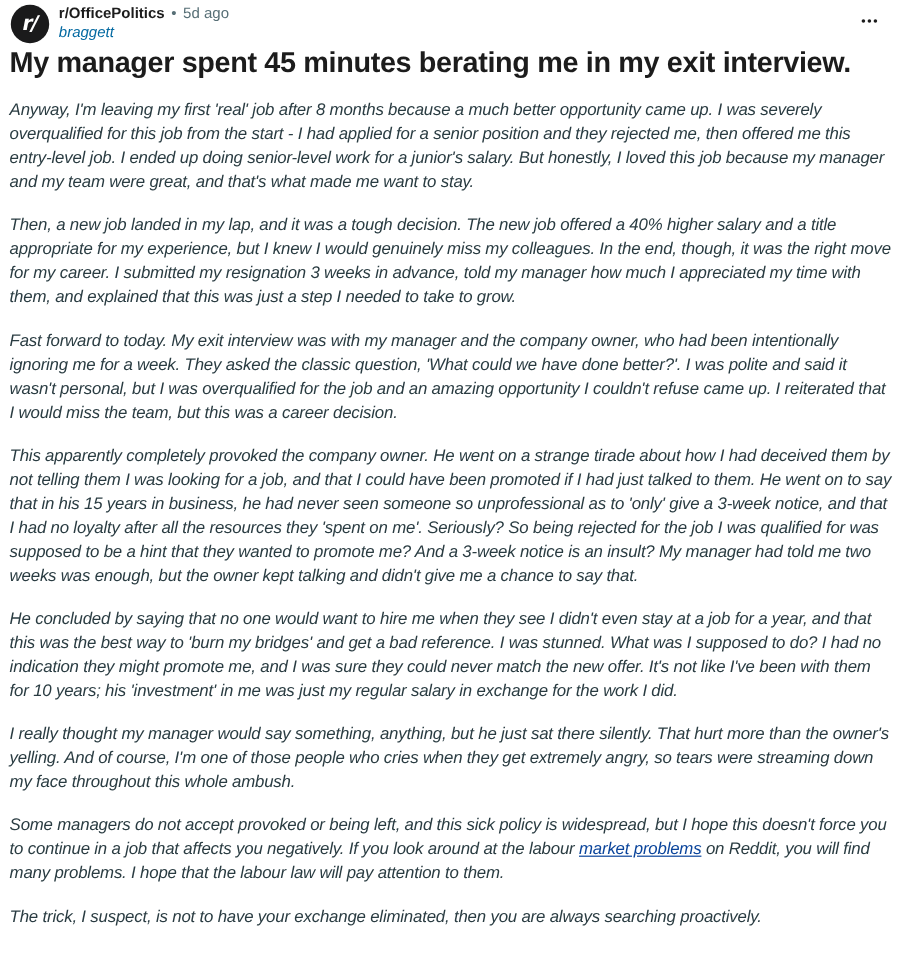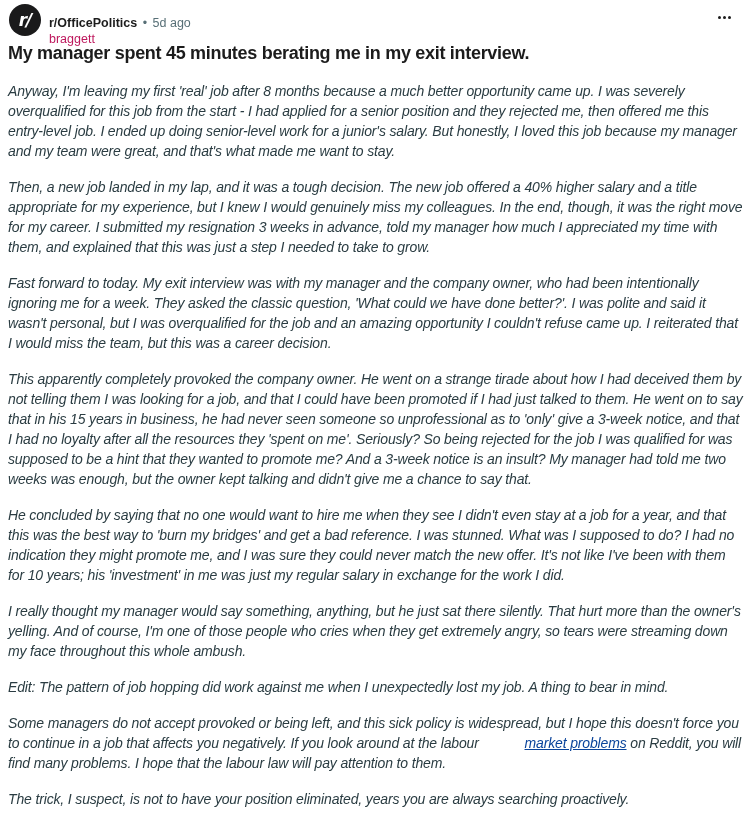--- a/index.html
+++ b/index.html
@@ -35,36 +35,37 @@
       font-size: 17px;
       line-height: 32px;
       text-align: center;
       letter-spacing: -1px;
       font-family: "DejaVu Sans", sans-serif;
       font-style: italic;
     }
     .meta {
       position: absolute;
       left: 41px;
-      top: 12px;
+      top: 0px;
       font-size: 12.5px;
       line-height: 16px;
     }
     .meta-top { white-space: nowrap; }
     .subreddit {
       font-weight: bold;
       color: #1c1c1c;
       cursor: pointer;
     }
     .dot { color: #576f76; margin: 0 2px; }
     .time { color: #576f76; }
     .author {
-      color: #be185d;
+      color: #0369a1;
       font-size: 12.5px;
       cursor: pointer;
+      font-style: italic;
     }
     .overflow {
       position: absolute;
       right: 6px;
       top: 4px;
       width: 20px;
       height: 20px;
       display: flex;
       align-items: center;
       justify-content: center;
@@ -77,21 +78,21 @@
       background: #1c1c1c;
       border-radius: 50%;
       display: block;
     }
     .title {
       position: absolute;
       left: 8px;
       top: 38px;
       width: 735px;
       margin: 0;
-      font-size: 18px;
+      font-size: 24px;
       line-height: 30px;
       font-weight: bold;
       color: #1c1c1c;
       letter-spacing: -0.3px;
       white-space: nowrap;
     }
     .body {
       position: absolute;
       left: 8px;
       top: 81px;
@@ -102,21 +103,20 @@
     }
     .body p {
       margin: 0 0 16px 0;
       letter-spacing: -0.15px;
       font-style: italic;
     }
     .body a {
       color: #0a449b;
       text-decoration: underline;
       cursor: pointer;
-      margin-left: 42px;
     }
   </style>
 </head>
 <body>
 
 <div class="post-header">
   <div class="avatar">r/</div>
   <div class="meta">
     <div class="meta-top">
       <span class="subreddit">r/OfficePolitics</span>
@@ -134,16 +134,15 @@
 
 <h1 class="title">My manager spent 45 minutes berating me in my exit interview.</h1>
 
 <div class="body">
   <p>Anyway, I'm leaving my first 'real' job after 8 months because a much better opportunity came up. I was severely overqualified for this job from the start - I had applied for a senior position and they rejected me, then offered me this entry-level job. I ended up doing senior-level work for a junior's salary. But honestly, I loved this job because my manager and my team were great, and that's what made me want to stay.</p>
   <p>Then, a new job landed in my lap, and it was a tough decision. The new job offered a 40% higher salary and a title appropriate for my experience, but I knew I would genuinely miss my colleagues. In the end, though, it was the right move for my career. I submitted my resignation 3 weeks in advance, told my manager how much I appreciated my time with them, and explained that this was just a step I needed to take to grow.</p>
   <p>Fast forward to today. My exit interview was with my manager and the company owner, who had been intentionally ignoring me for a week. They asked the classic question, 'What could we have done better?'. I was polite and said it wasn't personal, but I was overqualified for the job and an amazing opportunity I couldn't refuse came up. I reiterated that I would miss the team, but this was a career decision.</p>
   <p>This apparently completely provoked the company owner. He went on a strange tirade about how I had deceived them by not telling them I was looking for a job, and that I could have been promoted if I had just talked to them. He went on to say that in his 15 years in business, he had never seen someone so unprofessional as to 'only' give a 3-week notice, and that I had no loyalty after all the resources they 'spent on me'. Seriously? So being rejected for the job I was qualified for was supposed to be a hint that they wanted to promote me? And a 3-week notice is an insult? My manager had told me two weeks was enough, but the owner kept talking and didn't give me a chance to say that.</p>
   <p>He concluded by saying that no one would want to hire me when they see I didn't even stay at a job for a year, and that this was the best way to 'burn my bridges' and get a bad reference. I was stunned. What was I supposed to do? I had no indication they might promote me, and I was sure they could never match the new offer. It's not like I've been with them for 10 years; his 'investment' in me was just my regular salary in exchange for the work I did.</p>
   <p>I really thought my manager would say something, anything, but he just sat there silently. That hurt more than the owner's yelling. And of course, I'm one of those people who cries when they get extremely angry, so tears were streaming down my face throughout this whole ambush.</p>
-  <p>Edit: The pattern of job hopping did work against me when I unexpectedly lost my job. A thing to bear in mind.</p>
   <p><span>Some managers do not accept provoked or being left, and this sick policy is widespread, but I hope this doesn't force you to continue in a job that affects you negatively. If you look around at the labour </span><a>market problems</a><span> on Reddit, you will find many problems. I hope that the labour law will pay attention to them.</span></p>
-  <p>The trick, I suspect, is not to have your position eliminated, years you are always searching proactively.</p>
+  <p>The trick, I suspect, is not to have your exchange eliminated, then you are always searching proactively.</p>
 </div>
 
 </body></html>

